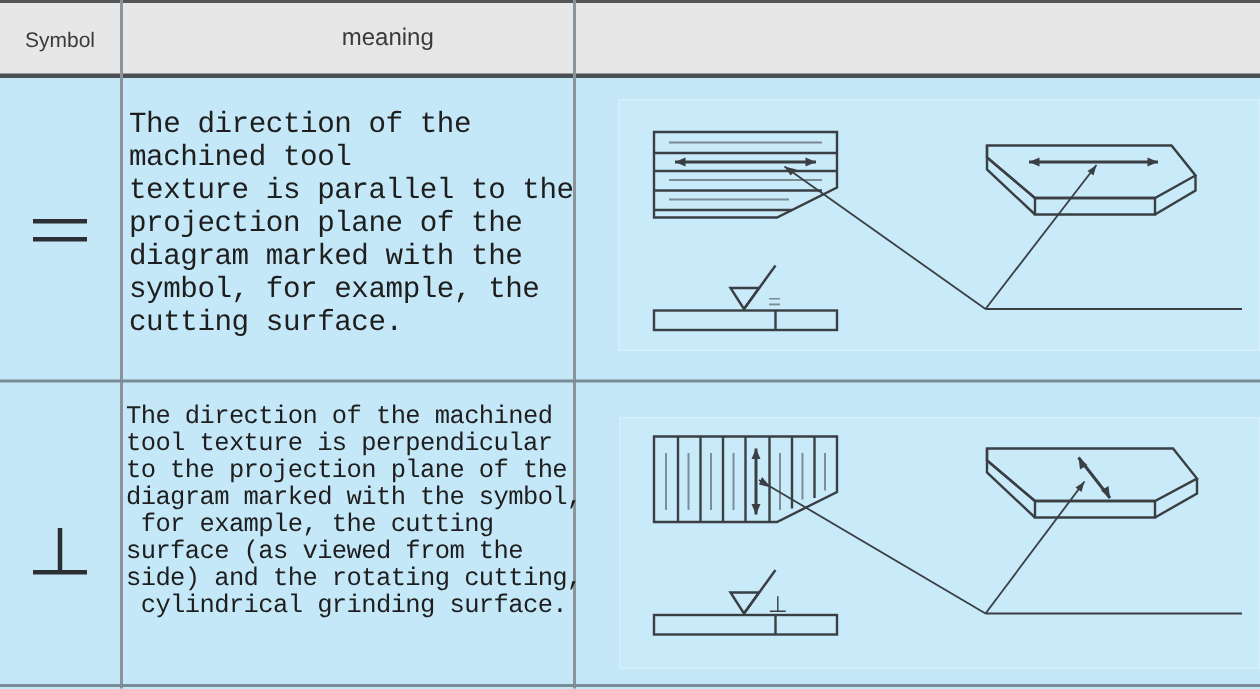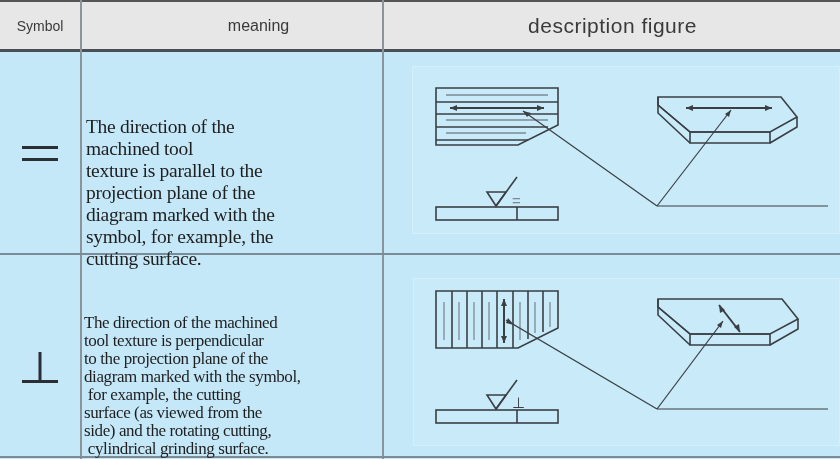--- a/index.html
+++ b/index.html
@@ -7,33 +7,32 @@
   .abs { position:absolute; }
   .header { left:0; top:0; width:840px; height:50px; background:#e7e7e8; border-top:2px solid #555; box-sizing:border-box; }
   .hcell { position:absolute; top:0; height:48px; display:flex; align-items:center; justify-content:center; color:#3a3a3a; }
   .h-symbol { left:0; width:80px; font-size:14px; }
   .h-meaning { left:82px; width:301px; font-size:16px;margin-left:26px; }
   .h-figure { left:385px; width:455px; font-size:21px; letter-spacing:0.5px; }
   .hline { left:0; width:840px; height:3px; background:#4a4f55; }
   .vline { top:0; width:2px; background:#8a949a; }
   .rowline { left:0; width:840px; height:2px; background:#7c8c96; }
   .sym { left:0; width:80px; display:flex; align-items:center; justify-content:center; }
-  .meaning { font-family:Liberation Serif, serif; color:#1e1e1e; white-space:pre;margin-top:44px; }
+  .meaning { font-family:Liberation Mono, monospace; color:#1e1e1e; white-space:pre; }
   .m1 { left:86px; top:72px; font-size:19.5px; line-height:22px; letter-spacing:-0.3px; }
   .m2 { left:84px; top:270px; font-size:17px; line-height:18px; letter-spacing:-0.4px; }
   .panel { background:#c8eaf9; border:1px solid #d6f0fb; box-sizing:border-box; }
   svg { position:absolute; }
 </style>
 </head>
 <body>
 
 <div class="abs header">
   <div class="hcell h-symbol">Symbol</div>
   <div class="hcell h-meaning">meaning</div>
-  <div class="hcell h-figure">description figure</div>
 </div>
 <div class="abs hline" style="top:49px;"></div>
 
 <div class="abs vline" style="left:80px; height:459px;"></div>
 <div class="abs vline" style="left:382px; height:459px;"></div>
 
 <div class="abs rowline" style="top:253px;"></div>
 <div class="abs rowline" style="top:456px;"></div>
 
 <div>

